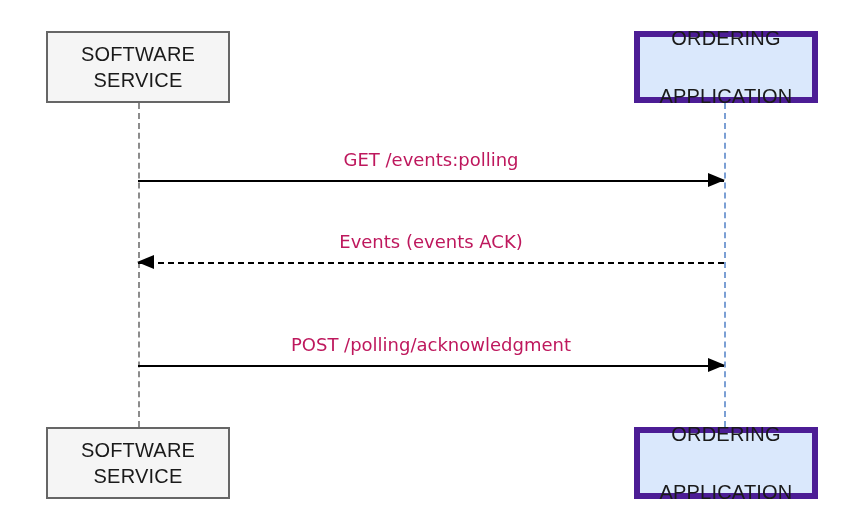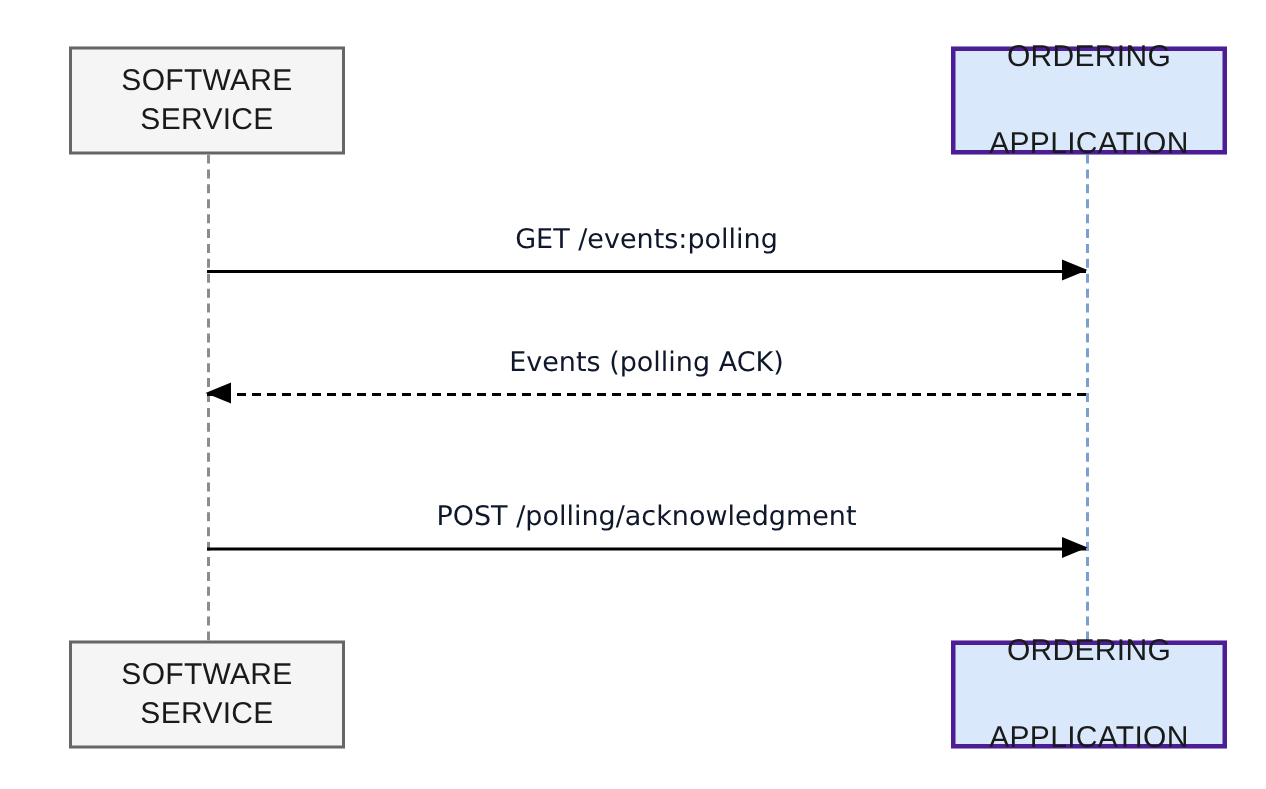--- a/index.html
+++ b/index.html
@@ -31,21 +31,21 @@
     letter-spacing: 0.2px;
     color: #1a1a1a;
     white-space: nowrap;
   }
   .participant-box.gray {
     background: #f5f5f5;
     border: 2px solid #666666;
   }
   .participant-box.blue {
     background: #dae8fc;
-    border: 3px solid #4c1d95;
+    border: 6px solid #4c1d95;
     gap: 32px;
   }
   .participant-box .line-1,
   .participant-box .line-2 {
     display: block;
   }
 
   
   .lifeline {
     position: absolute;
@@ -74,21 +74,21 @@
   .message.dashed .msg-line { border-top-style: dashed; }
 
   .message .msg-label {
     position: absolute;
     bottom: 10px;
     left: 0;
     right: 0;
     text-align: center;
     font-family: "DejaVu Sans", sans-serif;
     font-size: 18px;
-    color: #0f172a;
+    color: #be185d;
     white-space: nowrap;
   }
 
   
   .arrowhead {
     position: absolute;
     width: 0;
     height: 0;
     top: -7px;
   }
@@ -124,21 +124,21 @@
     <span class="line-2">APPLICATION</span>
   </div>
 
   <div class="message solid" style="left:138px; width:586px; top:180px;">
     <div class="msg-label">GET /events:polling</div>
     <div class="msg-line"></div>
     <div class="arrowhead right"></div>
   </div>
 
   <div class="message dashed" style="left:138px; width:586px; top:262px;">
-    <div class="msg-label">Events (polling ACK)</div>
+    <div class="msg-label">Events (events ACK)</div>
     <div class="msg-line"></div>
     <div class="arrowhead left"></div>
   </div>
 
   <div class="message solid" style="left:138px; width:586px; top:365px;">
     <div class="msg-label">POST /polling/acknowledgment</div>
     <div class="msg-line"></div>
     <div class="arrowhead right"></div>
   </div>
 

